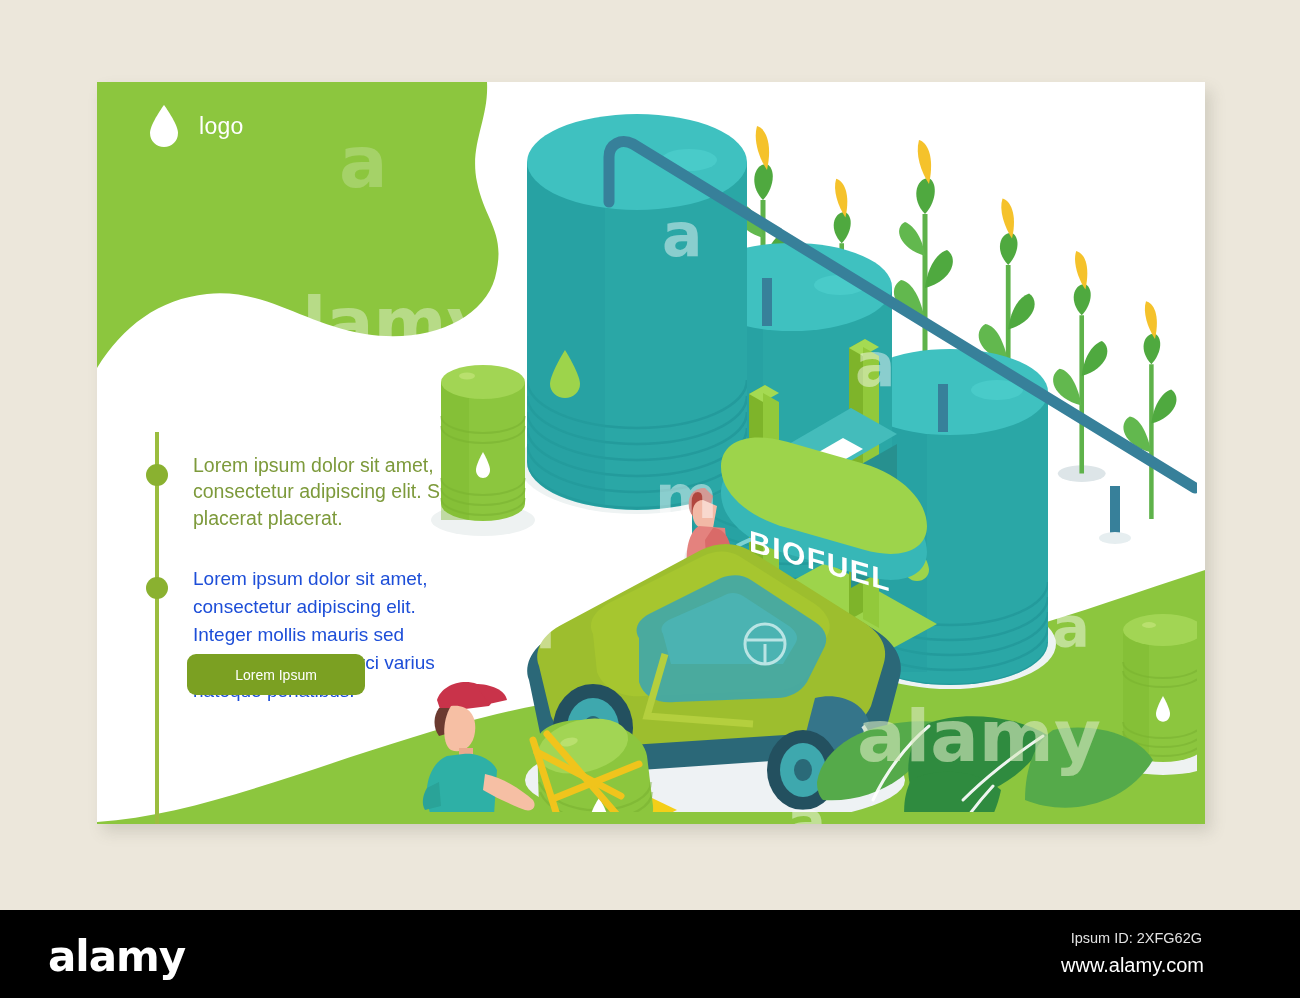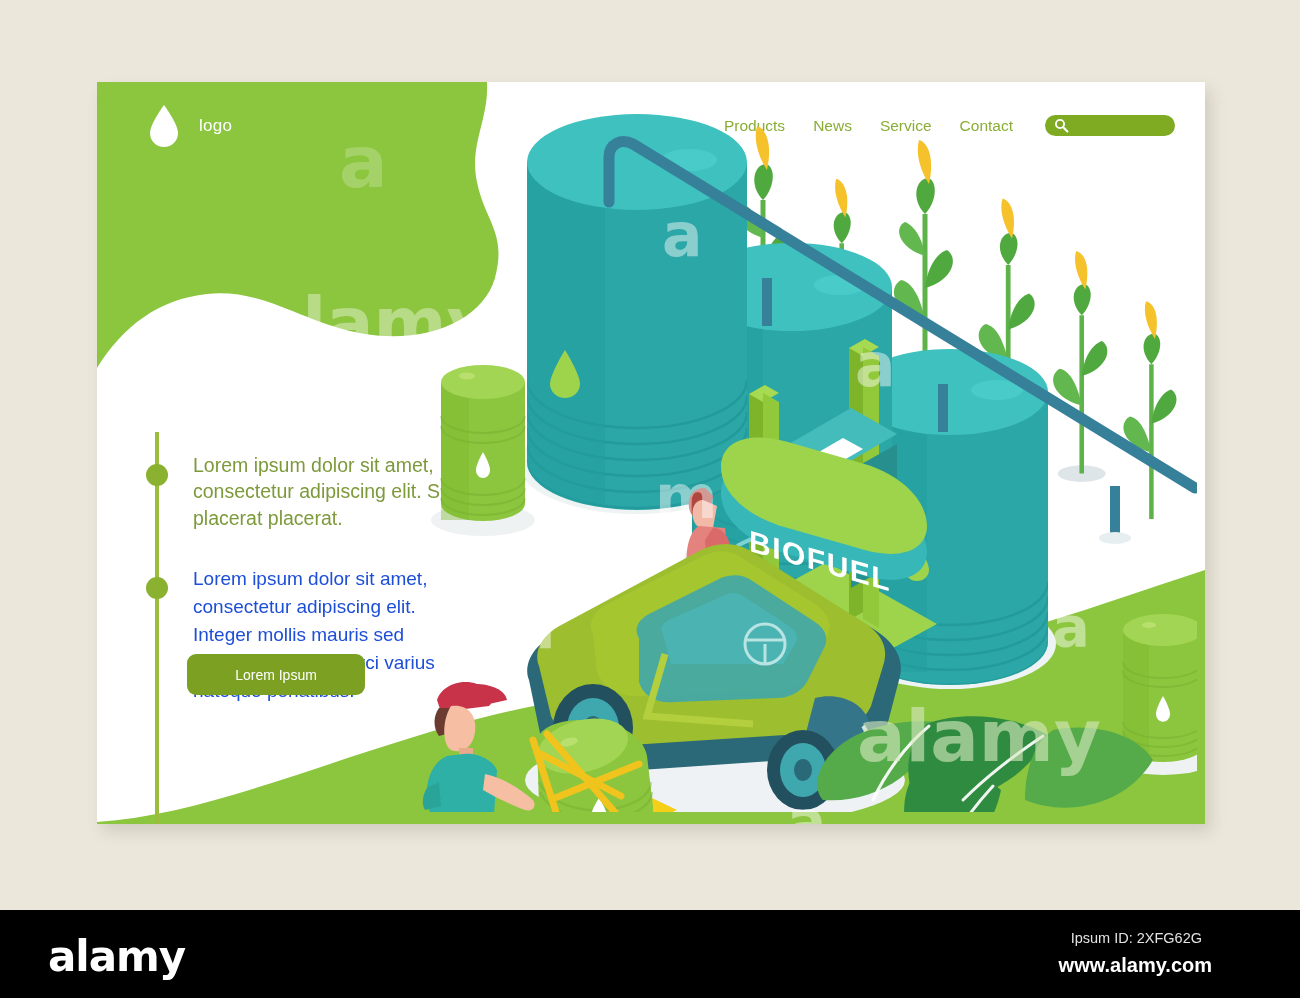--- a/index.html
+++ b/index.html
@@ -16,21 +16,21 @@
     background:#ffffff;overflow:hidden;
     box-shadow:6px 8px 14px rgba(90,90,70,.18);
   }
   
   .blob{position:absolute;left:0;top:0;width:430px;height:300px;}
   
   .wave{position:absolute;left:0;bottom:0;width:1108px;height:260px;}
   
   .logo-wrap{position:absolute;left:50px;top:22px;display:flex;align-items:center;gap:18px;}
   .drop{width:34px;height:44px;}
-  .logo-text{color:#ffffff;font-size:17px;letter-spacing:.3px;}
+  .logo-text{color:#ffffff;font-size:23px;letter-spacing:.3px;}
   nav{position:absolute;right:30px;top:33px;display:flex;align-items:center;gap:0;}
   nav a{
     color:#8aad36;font-size:15.5px;text-decoration:none;padding:0 14px;white-space:nowrap;
   }
   .searchbar{
     margin-left:18px;width:130px;height:21px;border-radius:11px;background:#7fab22;
     position:relative;border:none;cursor:pointer;
   }
   .searchbar .sicon{position:absolute;left:9px;top:3px;width:15px;height:15px;}
   
@@ -64,21 +64,21 @@
       font-family:"DejaVu Sans", sans-serif;}
   .wmd{position:absolute;font-weight:bold;color:rgba(160,190,120,.45);pointer-events:none;
       font-family:"DejaVu Sans", sans-serif;}
   
   .footer{position:absolute;left:0;bottom:0;width:1300px;height:88px;background:#000;}
   .footer-logo{
     position:absolute;left:48px;top:22px;color:#fff;font-size:42px;font-weight:bold;
     font-family:"DejaVu Sans", sans-serif;letter-spacing:-1px;
   }
   .footer-id{position:absolute;right:98px;top:20px;color:#e2e2e2;font-size:14.5px;}
-  .footer-url{position:absolute;right:88px;top:44px;color:#fff;font-size:20px;font-weight:bold;}
+  .footer-url{position:absolute;right:96px;top:44px;color:#fff;font-size:20px;font-weight:normal;}
 </style>
 </head>
 <body>
 
 <div id="stage">
 
   <div class="card">
 
     <svg class="blob" viewBox="0 0 430 300" preserveAspectRatio="none">
       <path d="M0,0 L390,0 C392,38 372,62 380,100 C388,140 410,150 398,196
@@ -91,33 +91,20 @@
                C930,68 1010,38 1108,6 L1108,260 L0,260 Z" fill="#8cc63e"></path>
     </svg>
 
     <div class="logo-wrap">
       <svg class="drop" viewBox="0 0 34 44">
         <path d="M17,1 C17,1 3,20 3,29 C3,37.3 9.3,43 17,43 C24.7,43 31,37.3 31,29 C31,20 17,1 17,1 Z" fill="#ffffff"></path>
       </svg>
       <span class="logo-text">logo</span>
     </div>
 
-    <nav>
-      <a href="#">Above</a>
-      <a href="#">Products</a>
-      <a href="#">News</a>
-      <a href="#">Service</a>
-      <a href="#">Contact</a>
-      <div class="searchbar">
-        <svg class="sicon" viewBox="0 0 15 15">
-          <circle cx="6" cy="6" r="4.1" fill="none" stroke="#ffffff" stroke-width="1.9"></circle>
-          <line x1="9.2" y1="9.2" x2="13.4" y2="13.4" stroke="#ffffff" stroke-width="2.1" stroke-linecap="round"></line>
-        </svg>
-      </div>
-    </nav>
 
 
     <div class="copy">
       <div class="timeline"></div>
       <div class="dot dot1"></div>
       <div class="dot dot2"></div>
       <p class="lead">Lorem ipsum dolor sit amet, consectetur adipiscing elit. Sed placerat placerat.</p>
       <p class="body-copy">Lorem ipsum dolor sit amet, consectetur adipiscing elit. Integer mollis mauris sed placerat placerat. Orci varius natoque penatibus.</p>
       <button class="cta">Lorem Ipsum</button>
     </div>

